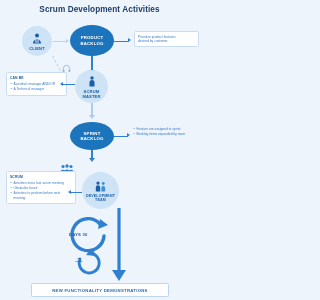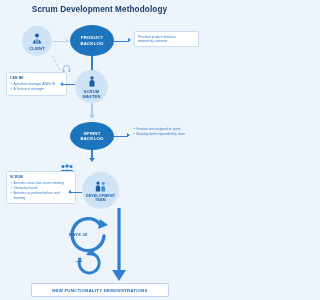--- a/index.html
+++ b/index.html
@@ -80,21 +80,21 @@
   .cyc-lbl-sm{
     position:absolute;font-size:2.5px;font-weight:bold;color:#1b5fa8;
     text-align:center;line-height:1.1;
   }
 </style>
 </head>
 <body>
 
 <div id="canvas">
 
-  <div class="title">Scrum Development Methodology</div>
+  <div class="title">Scrum Development Activities</div>
 
   <div class="circ circ-light" style="left:22px;top:26px;width:30px;height:30px;">
     <span class="ico">
       <svg width="10" height="11" viewBox="0 0 20 22">
         <circle cx="10" cy="5" r="4" fill="#1b5fa8"></circle>
         <path d="M2 21c0-5 3.6-8 8-8s8 3 8 8z" fill="#1b5fa8"></path>
         <rect x="6" y="14" width="8" height="5" fill="#cfe3f7"></rect>
         <rect x="6.5" y="15" width="7" height="1" fill="#1b5fa8"></rect>
         <rect x="6.5" y="17" width="7" height="1" fill="#1b5fa8"></rect>
       </svg>

